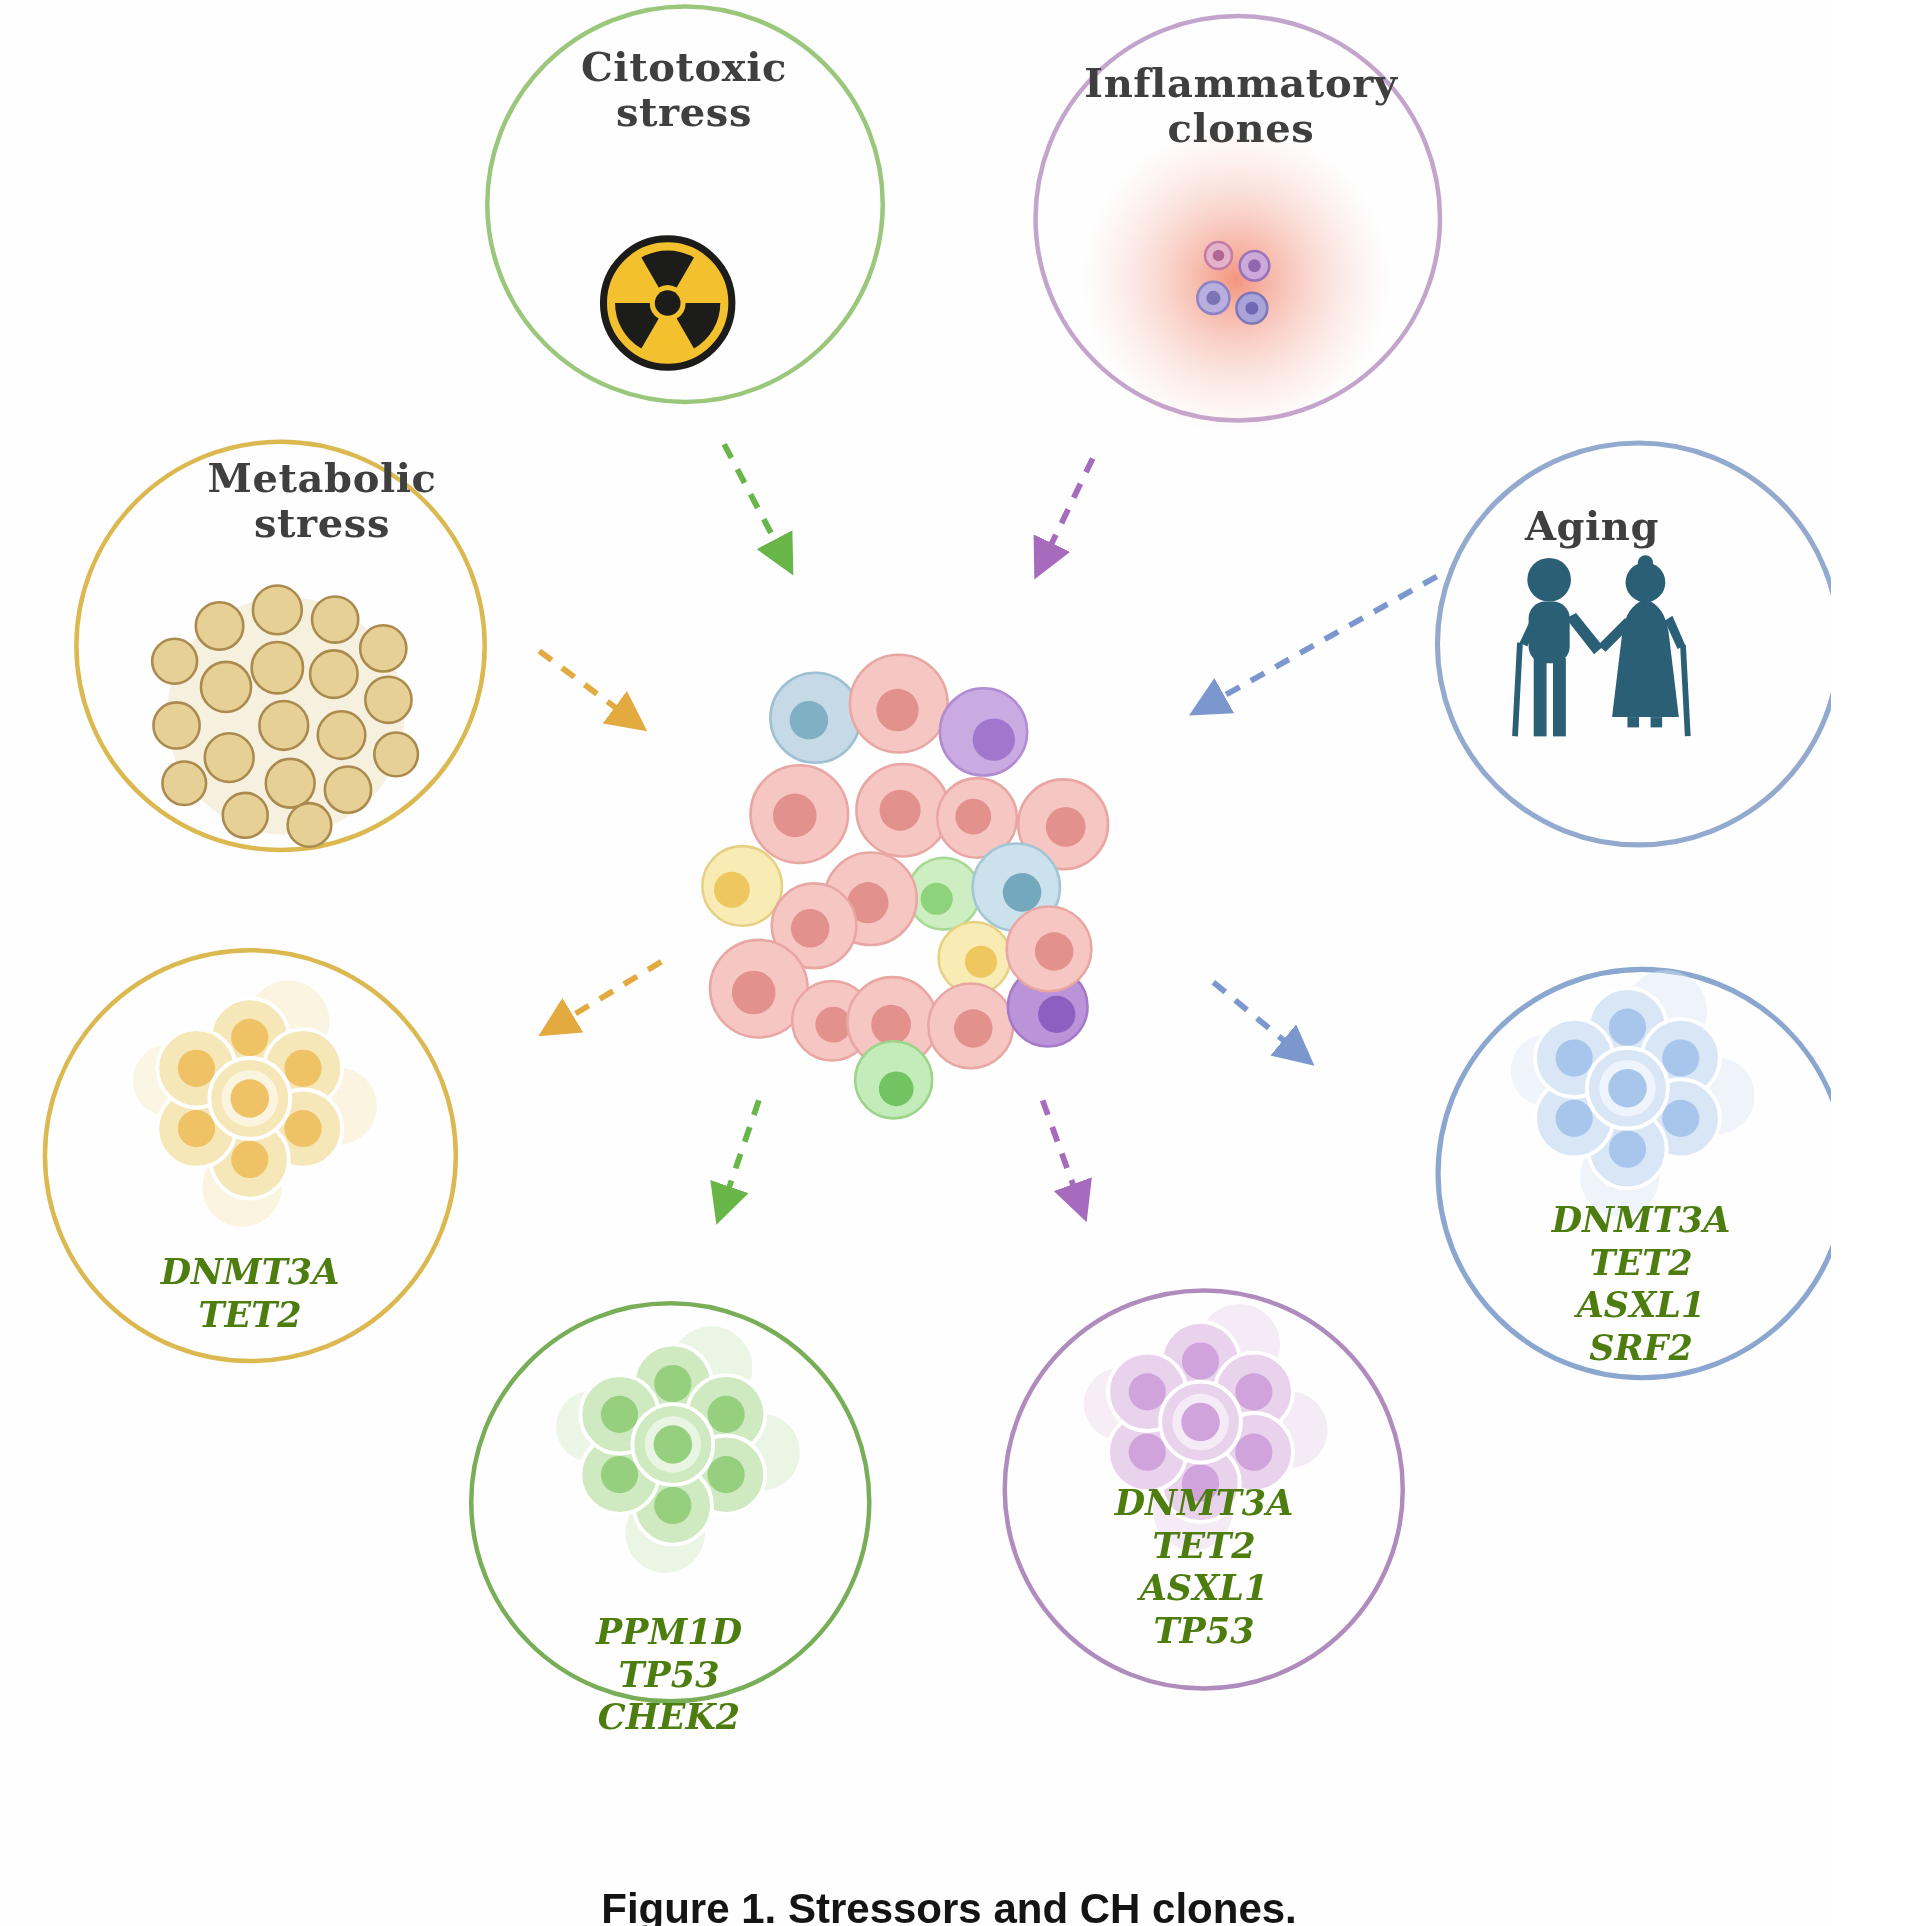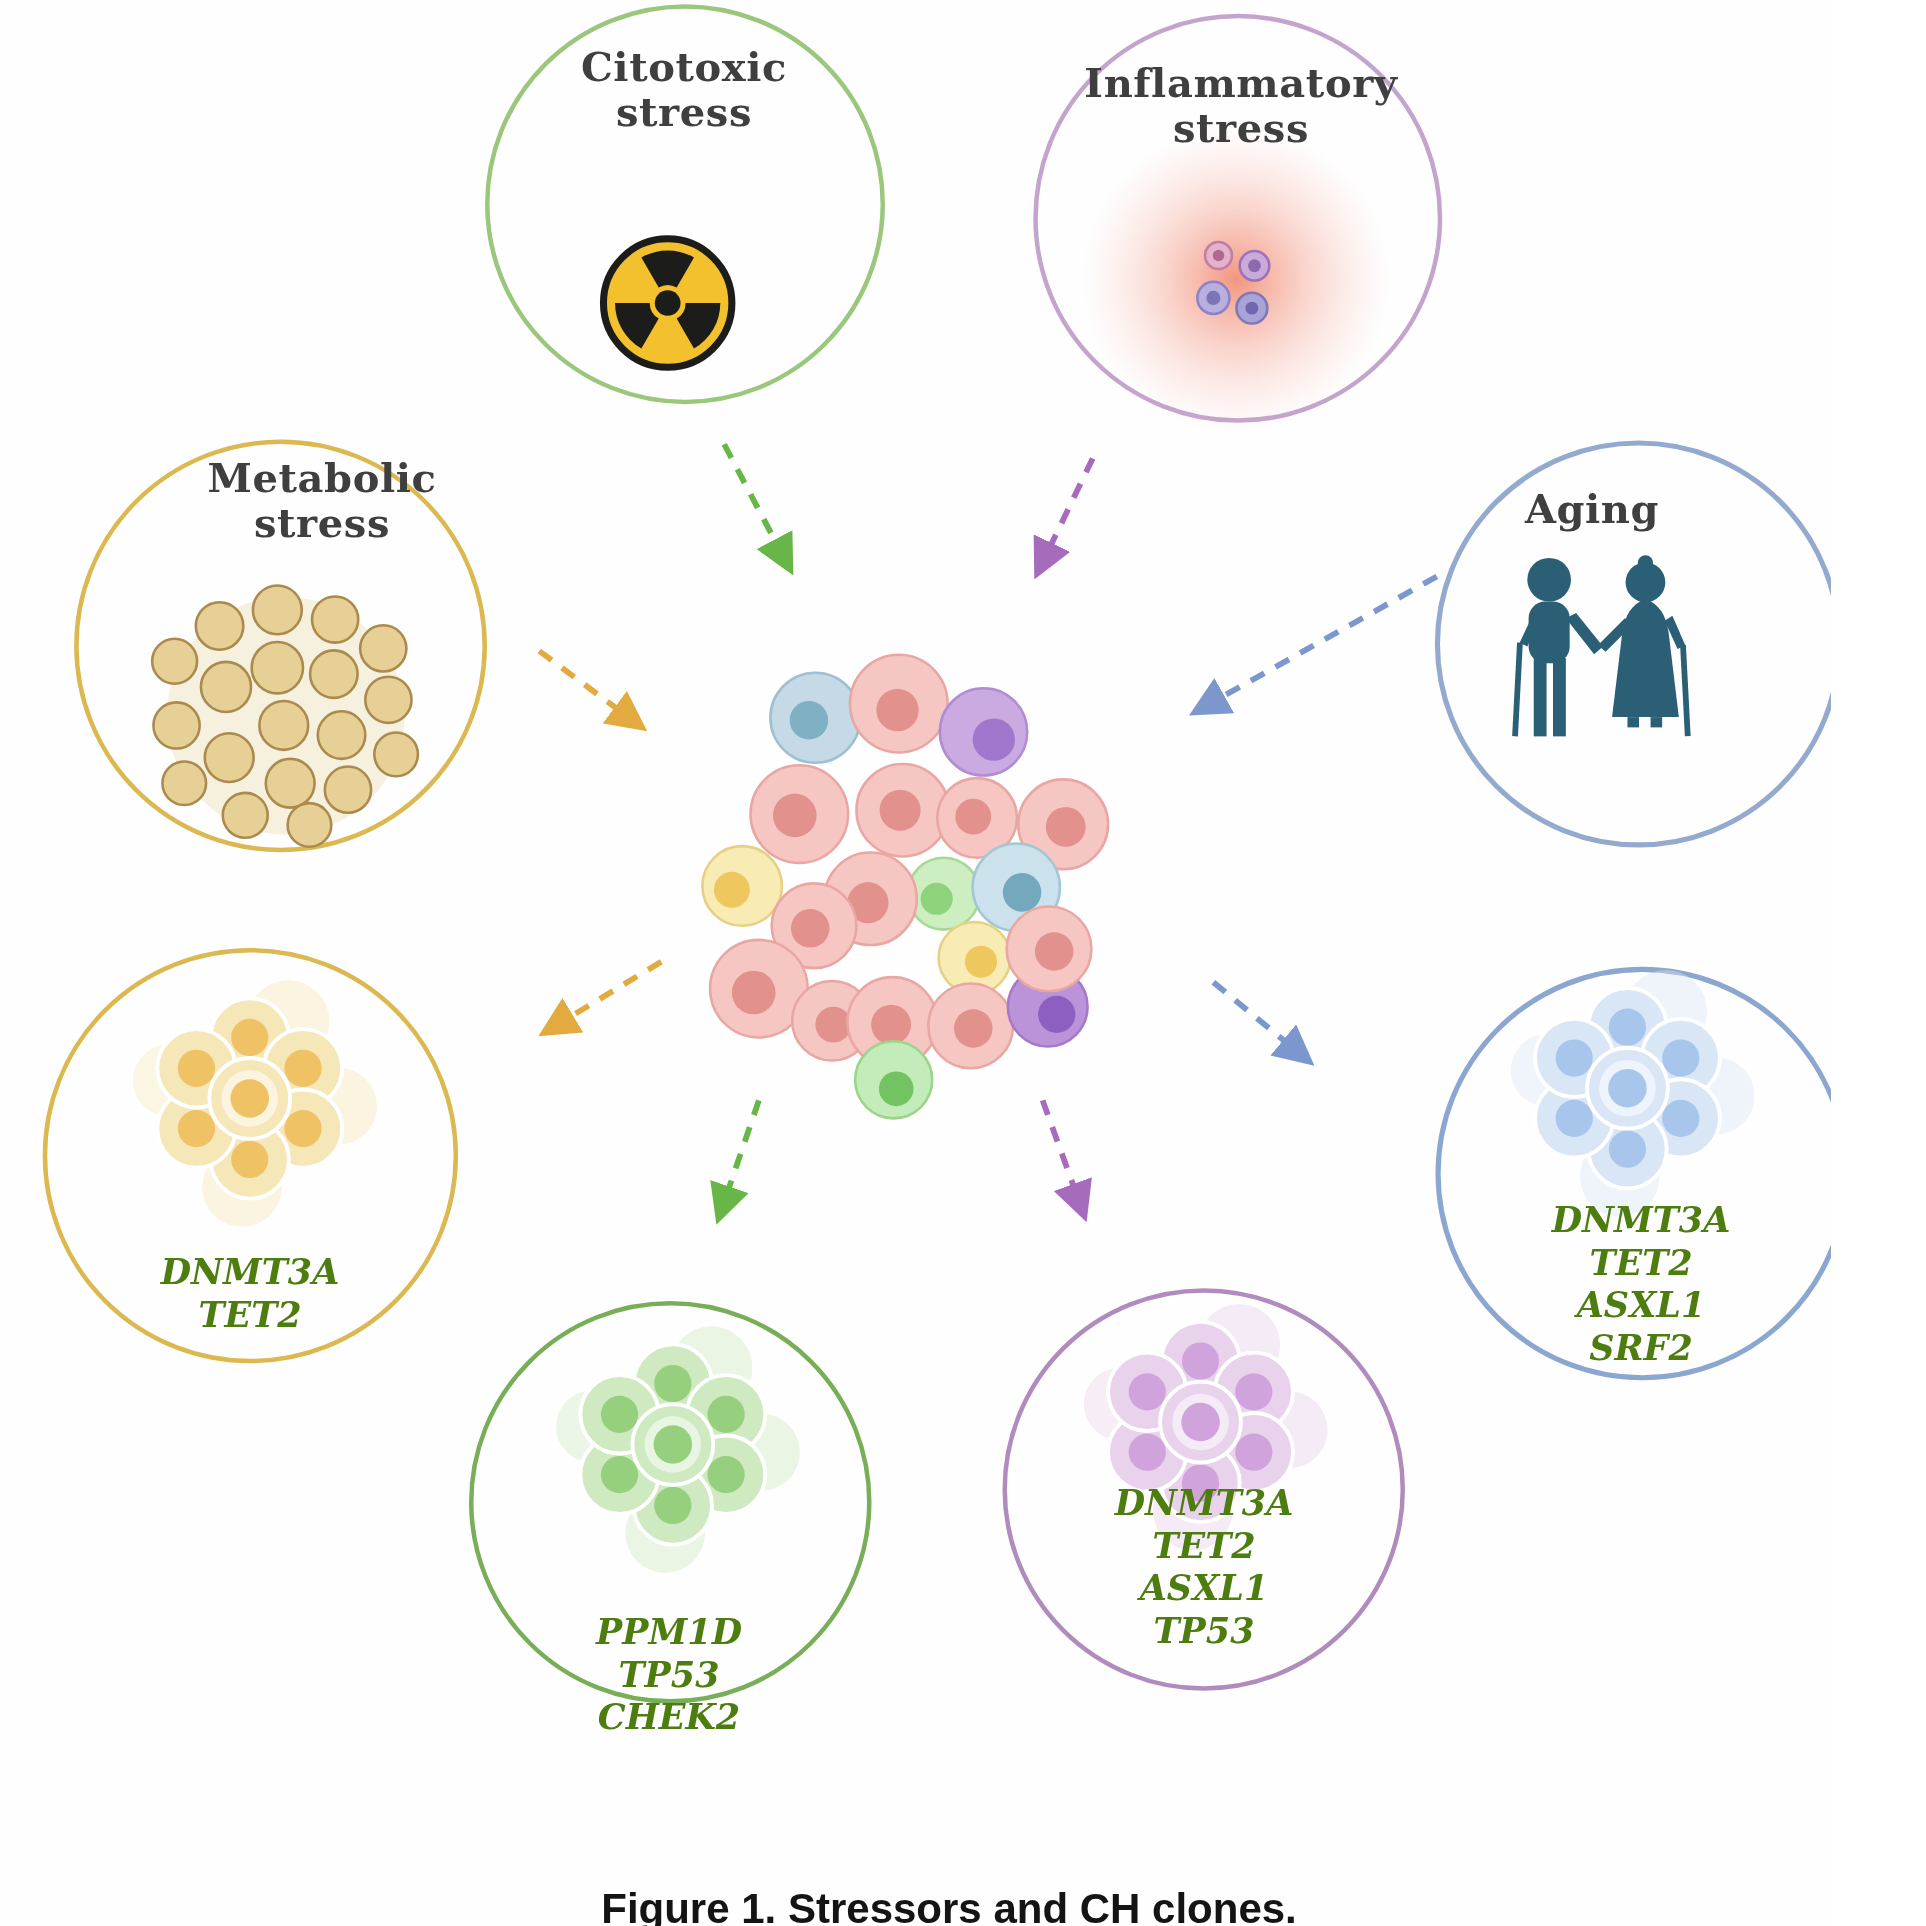--- a/index.html
+++ b/index.html
@@ -193,24 +193,24 @@
     <line x1="1030" y1="1498" x2="860" y2="1601" stroke="#e3aa3f" marker-end="url(#ah-gold)"></line>
     <line x1="1182" y1="1714" x2="1124" y2="1884" stroke="#69b648" marker-end="url(#ah-green)"></line>
     <line x1="1624" y1="1714" x2="1684" y2="1880" stroke="#a76bbd" marker-end="url(#ah-purple)"></line>
     <line x1="1890" y1="1530" x2="2028" y2="1644" stroke="#7b97cd" marker-end="url(#ah-blue)"></line>
   </g>
 </svg>
 
 <div class="label stressor-label" style="left:684px;top:90px;">Citotoxic
 stress</div>
 <div class="label stressor-label" style="left:1241px;top:106px;">Inflammatory
-stress</div>
+clones</div>
 <div class="label stressor-label" style="left:292px;top:501px;margin-left:30px;">Metabolic
 stress</div>
-<div class="label stressor-label" style="left:1592px;top:509px;">Aging</div>
+<div class="label stressor-label" style="left:1592px;top:526px;">Aging</div>
 
 <div class="label gene-label" style="left:250px;top:1294px;">DNMT3A
 TET2</div>
 <div class="label gene-label" style="left:669px;top:1675px;">PPM1D
 TP53
 CHEK2</div>
 <div class="label gene-label" style="left:1204px;top:1567px;">DNMT3A
 TET2
 ASXL1
 TP53</div>

